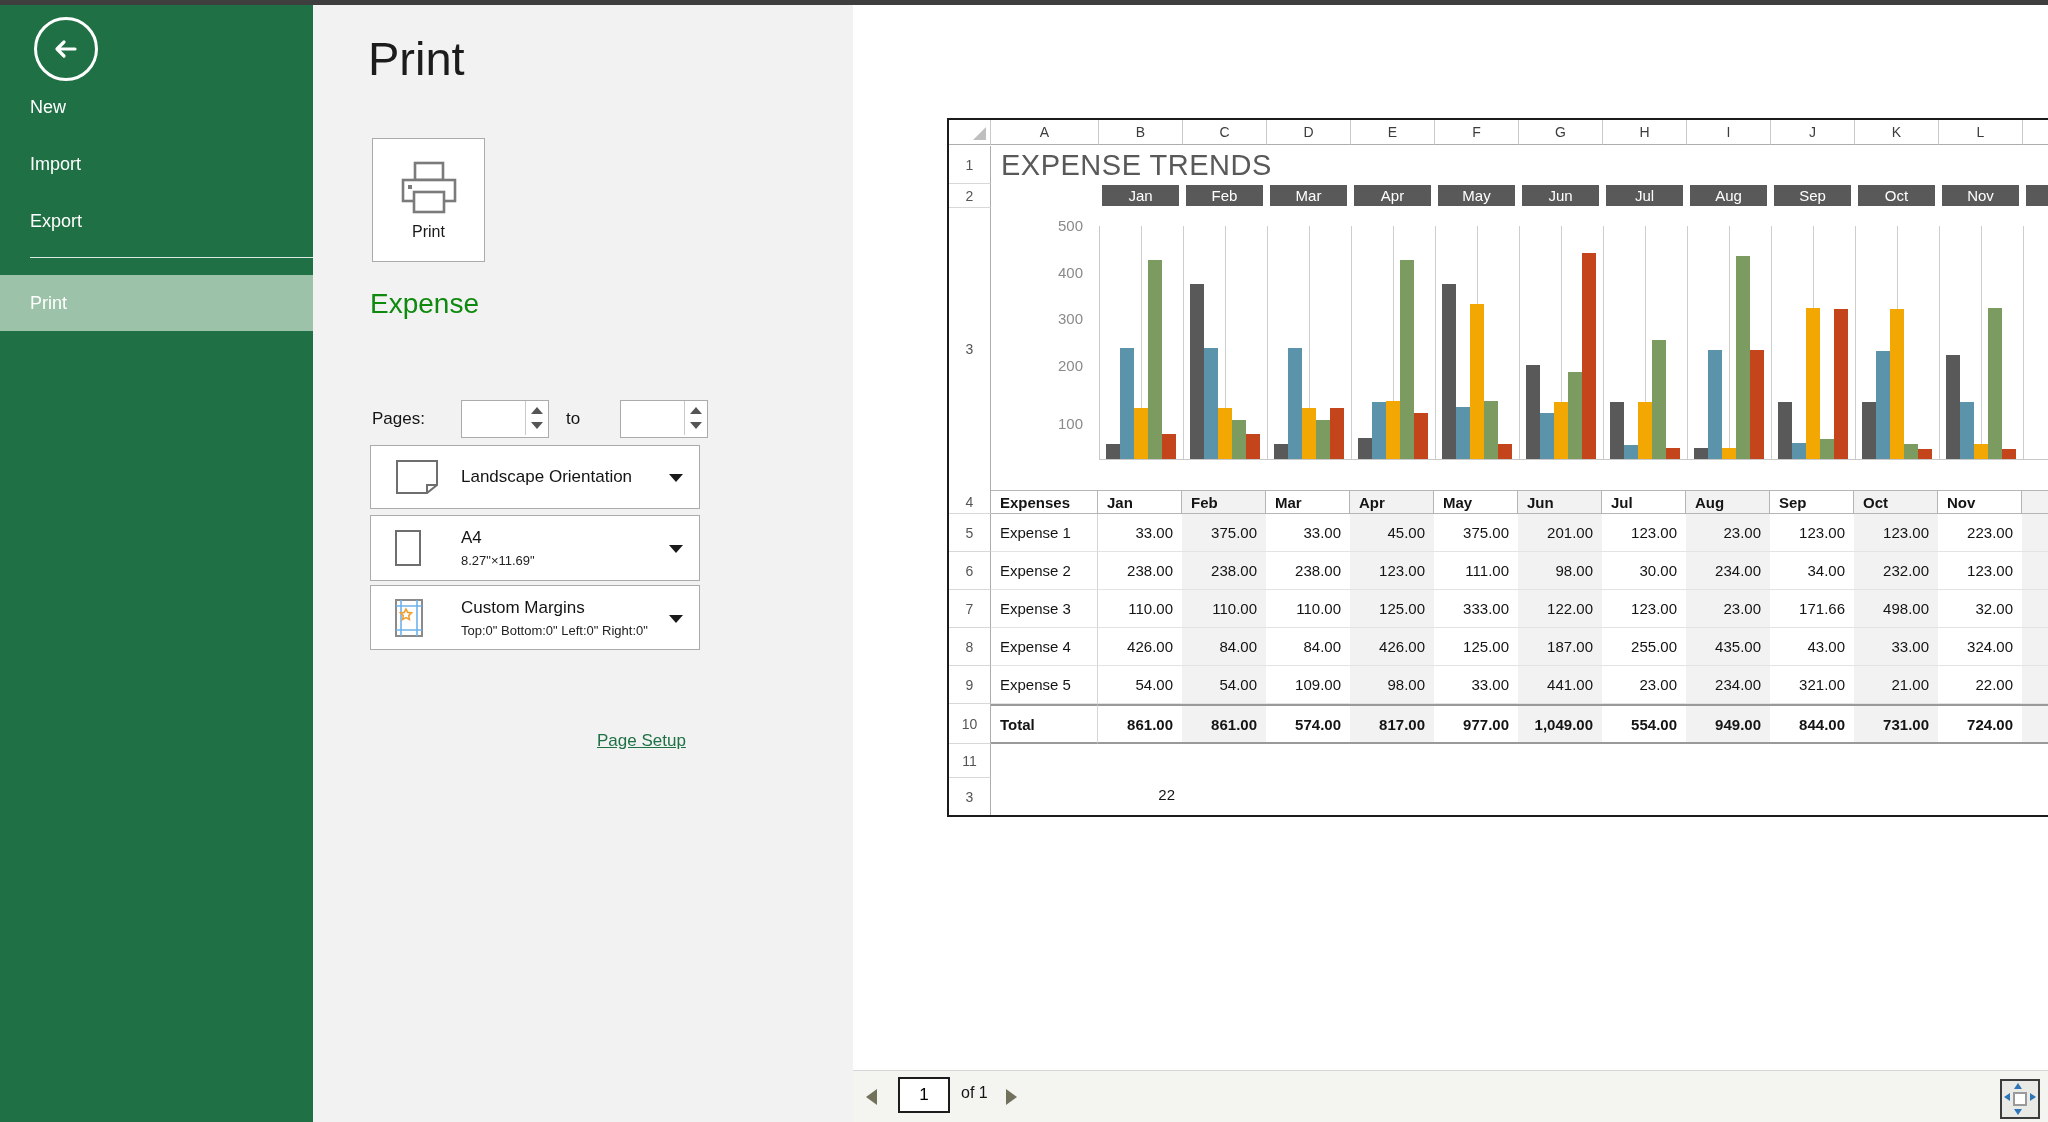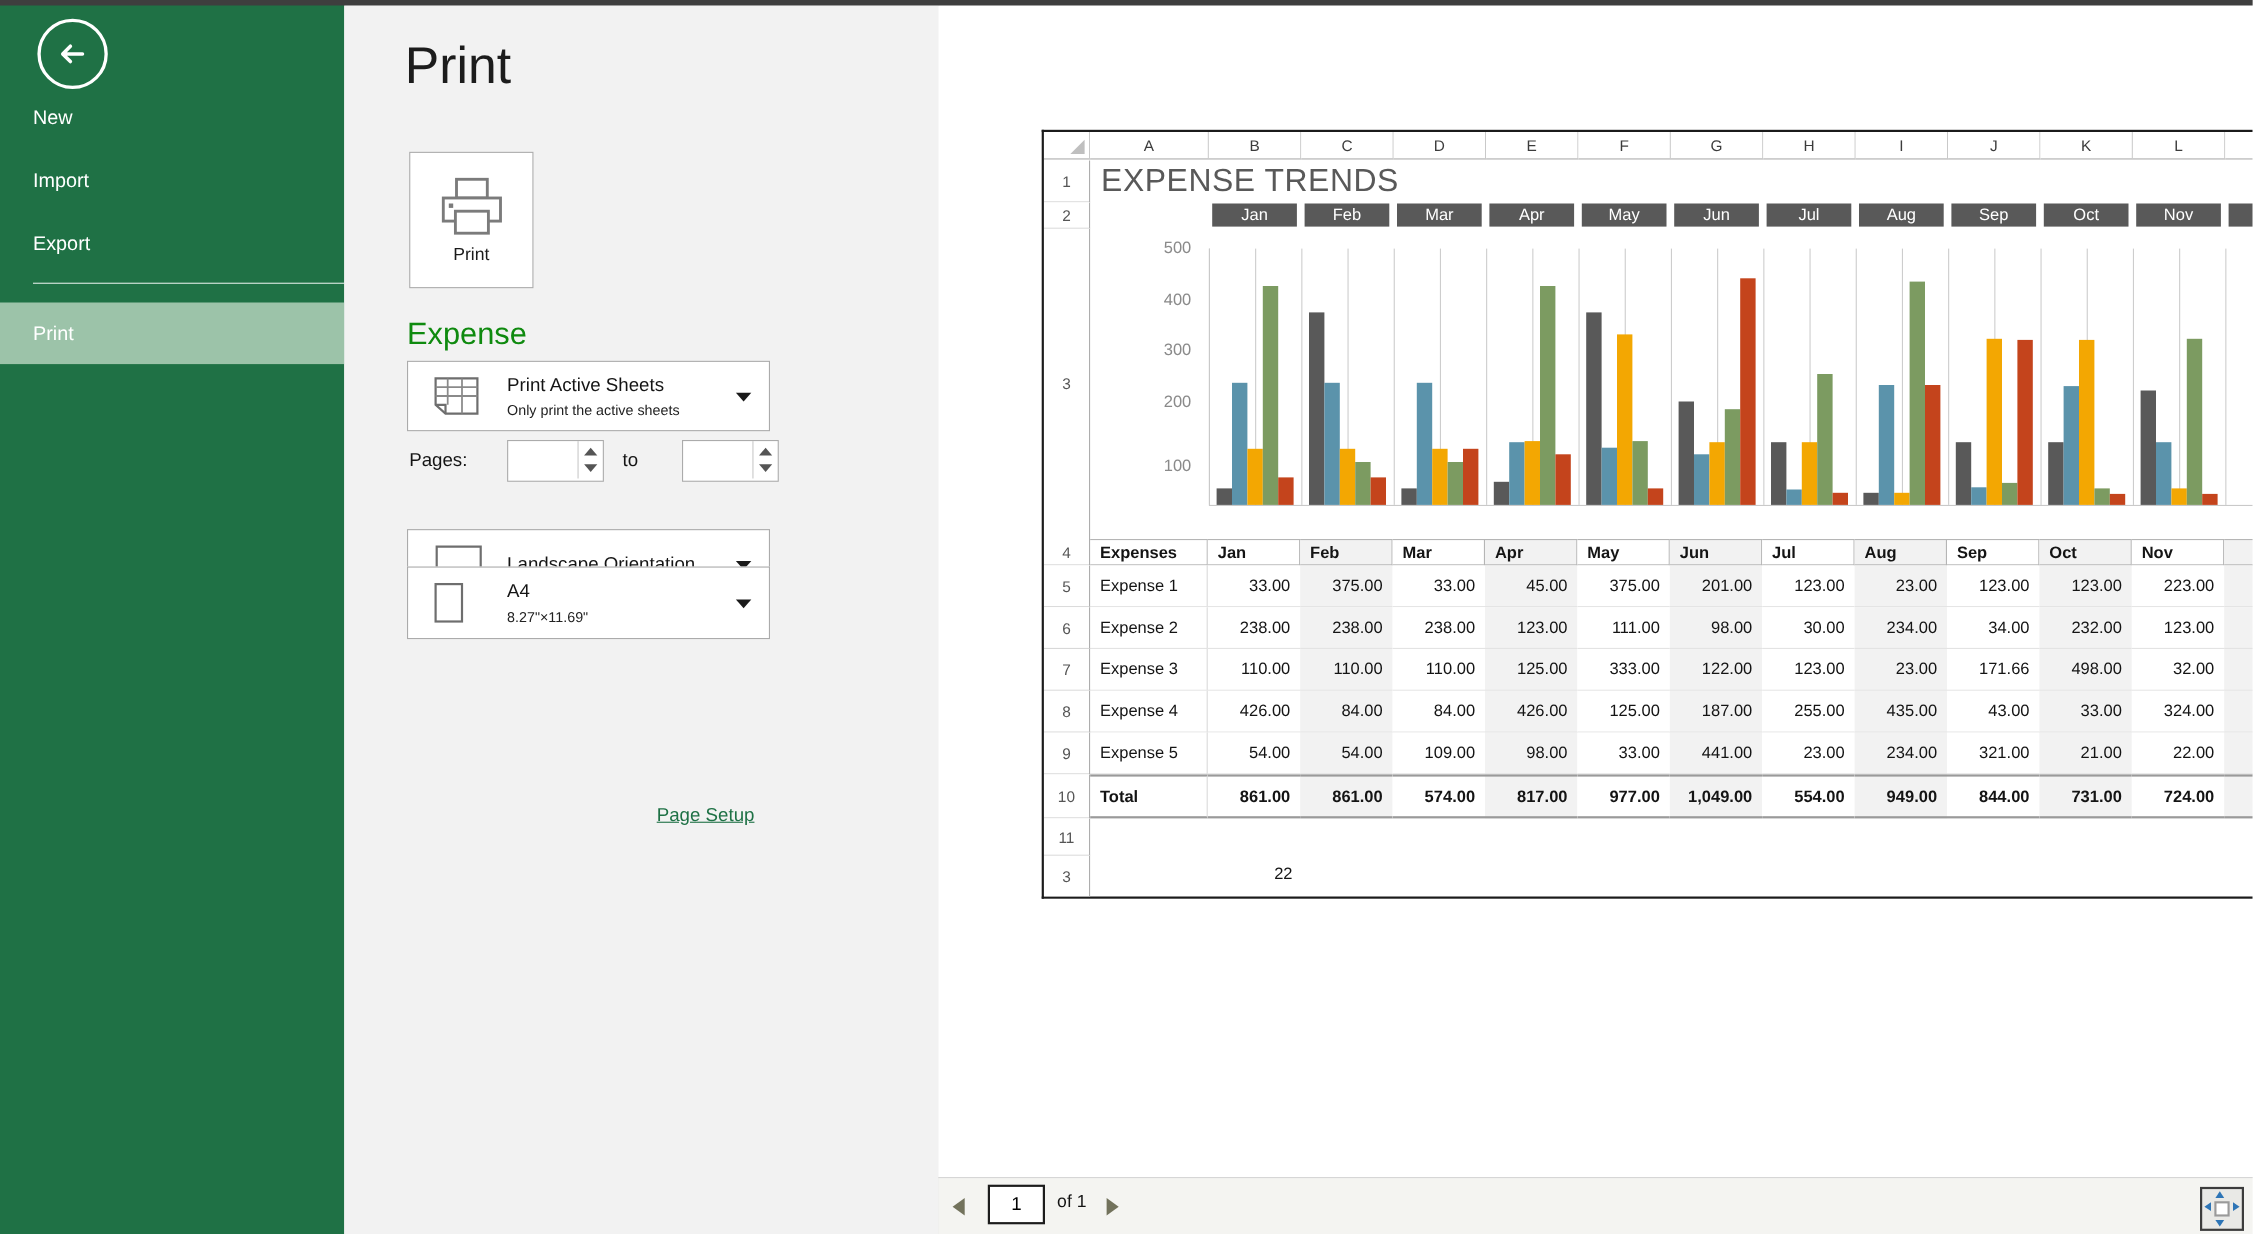--- a/index.html
+++ b/index.html
@@ -31,21 +31,21 @@
   .settings-hd{position:absolute;left:57px;top:283px;font-size:28px;color:#0F8A0F;font-weight:400;}
 
   .dd{position:absolute;left:57px;width:328px;background:#fff;border:1px solid #ABABAB;cursor:pointer;}
   .dd-icon{position:absolute;left:22px;top:50%;transform:translateY(-50%);}
   .dd-text{margin-left:90px;display:flex;flex-direction:column;justify-content:center;height:100%;}
   .dd-title{font-size:17px;color:#141414;}
   .dd-sub{font-size:13px;color:#222;margin-top:5px;}
   .dd-caret{position:absolute;right:16px;top:50%;margin-top:-3px;width:0;height:0;
     border-left:7px solid transparent;border-right:7px solid transparent;border-top:8px solid #1a1a1a;}
   .dd1{top:323px;height:62px;}
-  .dd2{top:440px;height:62px;margin-top:36px;}
+  .dd2{top:440px;height:62px;}
   .dd3{top:510px;height:64px;}
   .dd4{top:580px;height:63px;}
   .dd5{top:652px;height:58px;}
 
   .pages-row{position:absolute;left:59px;top:395px;width:340px;height:38px;}
   .pages-label{position:absolute;left:0;top:9px;font-size:17px;color:#141414;}
   .spin-box{position:absolute;top:0;width:86px;height:36px;background:#fff;border:1px solid #ABABAB;}
   .spin-box input{position:absolute;left:0;top:0;width:62px;height:34px;border:none;outline:none;font-size:16px;padding:0 4px;background:transparent;}
   .spinner{position:absolute;right:0;top:0;width:22px;height:34px;border-left:1px solid #C9C9C9;}
   .spin-up,.spin-dn{position:absolute;left:50%;transform:translateX(-50%);width:0;height:0;
@@ -139,32 +139,20 @@
       <rect x="18" y="4" width="28" height="17" fill="#fff" stroke="#7b7b7b" stroke-width="2.6"></rect>
       <rect x="6" y="21" width="52" height="21" fill="#fff" stroke="#7b7b7b" stroke-width="2.6"></rect>
       <rect x="11" y="26" width="4" height="4" fill="#7b7b7b"></rect>
       <rect x="17" y="33" width="30" height="20" fill="#fff" stroke="#7b7b7b" stroke-width="2.6"></rect>
     </svg>
     <div class="print-btn-label">Print</div>
   </div>
 
   <h2 class="settings-hd" style="margin:0">Expense</h2>
 
-  <div class="dd dd1">
-    <svg class="dd-icon" width="44" height="38" viewBox="0 0 44 38">
-      <path d="M3 3 H41 V35 H12 L3 27 Z" fill="#fff" stroke="#6e6e6e" stroke-width="2"></path>
-      <path d="M3 27 L12 27 L12 35" fill="none" stroke="#6e6e6e" stroke-width="2"></path>
-      <path d="M3 11 H41 M3 19 H41 M14 3 V27 M27 3 V35" stroke="#8a8a8a" stroke-width="1.6"></path>
-    </svg>
-    <div class="dd-text">
-      <div class="dd-title">Print Active Sheets</div>
-      <div class="dd-sub">Only print the active sheets</div>
-    </div>
-    <div class="dd-caret"></div>
-  </div>
 
   <div class="pages-row">
     <span class="pages-label">Pages:</span>
     <div class="spin-box pg1">
       <input value="" style="">
       <div class="spinner">
         <div class="spin-up"></div>
         <div class="spin-dn"></div>
       </div>
     </div>
@@ -193,20 +181,32 @@
     <svg class="dd-icon" width="30" height="40" viewBox="0 0 30 40">
       <rect x="3" y="3" width="24" height="34" fill="#fff" stroke="#6e6e6e" stroke-width="2"></rect>
     </svg>
     <div class="dd-text">
       <div class="dd-title">A4</div>
       <div class="dd-sub">8.27"×11.69"</div>
     </div>
     <div class="dd-caret"></div>
   </div>
 
+  <div class="dd dd4">
+    <svg class="dd-icon" width="32" height="42" viewBox="0 0 32 42">
+      <rect x="3" y="3" width="26" height="36" fill="#fff" stroke="#8a8a8a" stroke-width="2"></rect>
+      <path d="M8 3 V39 M24 3 V39 M3 9 H29 M3 33 H29" stroke="#6FB2E8" stroke-width="1.6"></path>
+      <path d="M13 12 l1.7 3.4 3.8.5 -2.8 2.7 .7 3.8 -3.4-1.8 -3.4 1.8 .7-3.8 -2.8-2.7 3.8-.5 Z" fill="#fff" stroke="#F0A030" stroke-width="1.6"></path>
+    </svg>
+    <div class="dd-text">
+      <div class="dd-title">Custom Margins</div>
+      <div class="dd-sub">Top:0" Bottom:0" Left:0" Right:0"</div>
+    </div>
+    <div class="dd-caret"></div>
+  </div>
 
 
   <a class="page-setup">Page Setup</a>
 </section>
 
 <section class="preview">
   <div class="sheet" id="sheet">
     <div class="colhdr" id="colhdr">
         <div class="chcell" style="left: 0px; width: 42px;">
           <div class="corner-tri"></div>

